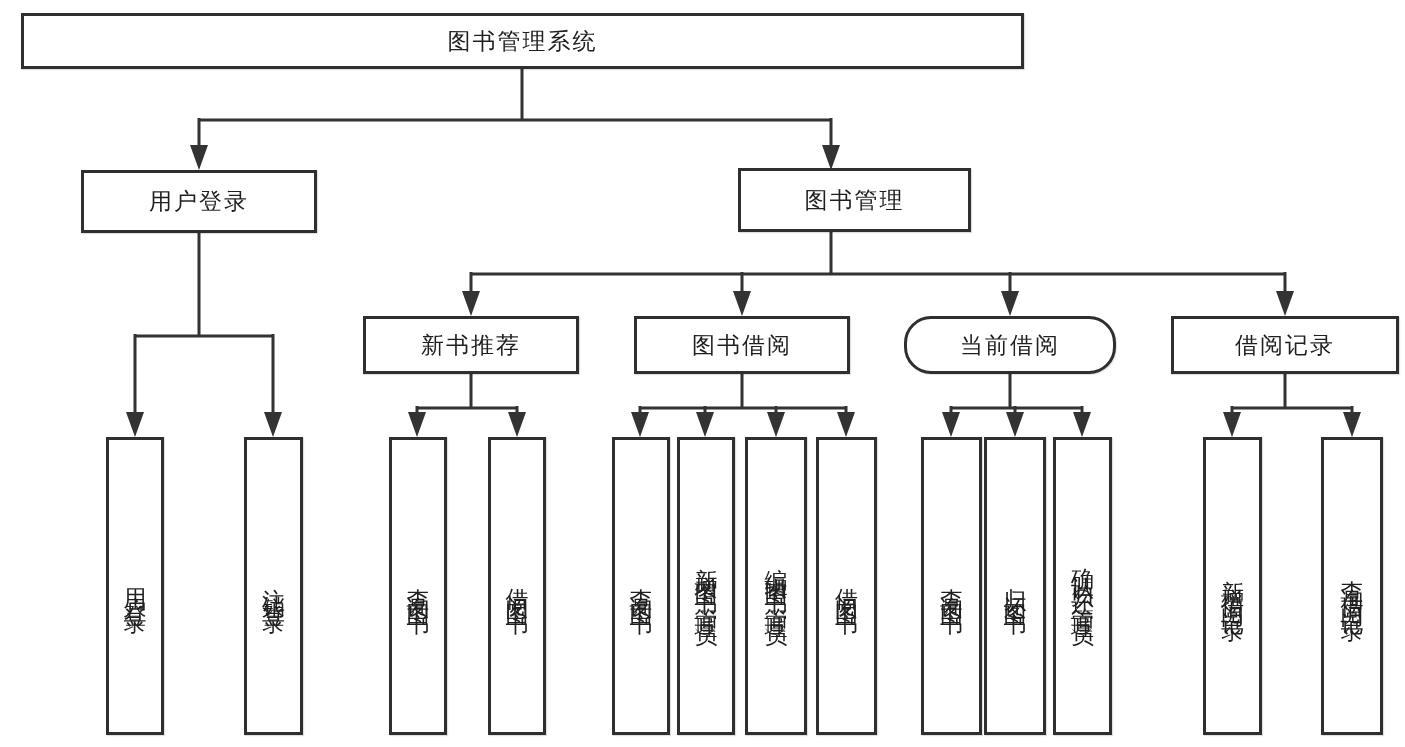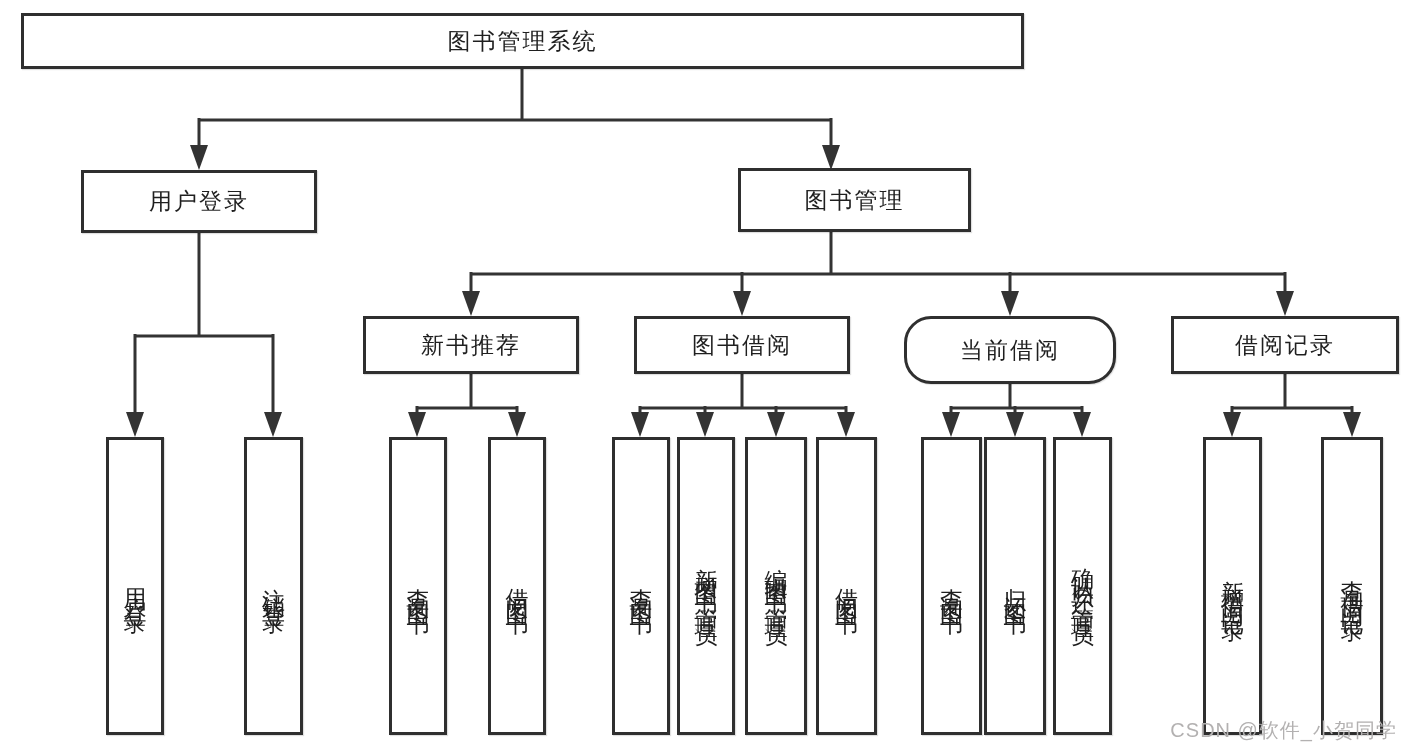--- a/index.html
+++ b/index.html
@@ -63,36 +63,35 @@
     </g>
   </svg>
 
   <div class="box hbox" style="left:21px; top:13px; width:1003px; height:56px;">图书管理系统</div>
 
   <div class="box hbox" style="left:81px; top:170px; width:236px; height:63px;">用户登录</div>
   <div class="box hbox" style="left:712px; top:168px; width:233px; height:64px;margin-left:26px;">图书管理</div>
 
   <div class="box hbox" style="left:634px; top:316px; width:216px; height:58px;">图书借阅</div>
   <div class="box hbox" style="left:363px; top:316px; width:216px; height:58px;">新书推荐</div>
-  <div class="box hbox" style="left:904px; top:316px; width:212px; height:68px;border-radius:27px;">当前借阅</div>
+  <div class="box hbox" style="left:904px; top:316px; width:212px; height:58px;border-radius:27px;">当前借阅</div>
   <div class="box hbox" style="left:1171px; top:316px; width:228px; height:58px;">借阅记录</div>
 
   <div class="box vbox" style="left:106px; width:58px;">用户登录</div>
   <div class="box vbox" style="left:244px; width:59px;">注销登录</div>
 
   <div class="box vbox" style="left:389px; width:58px;">查询图书</div>
   <div class="box vbox" style="left:488px; width:58px;">借阅图书</div>
 
   <div class="box vbox" style="left:612px; width:58px;">查询图书</div>
   <div class="box vbox" style="left:677px; width:58px;">新增图书（管理员）</div>
   <div class="box vbox" style="left:745px; width:62px;">编辑图书（管理员）</div>
   <div class="box vbox" style="left:816px; width:61px;">借阅图书</div>
 
   <div class="box vbox" style="left:921px; width:61px;">查询图书</div>
   <div class="box vbox" style="left:984px; width:62px;">归还图书</div>
   <div class="box vbox" style="left:1053px; width:59px;">确认归还（管理员）</div>
 
   <div class="box vbox" style="left:1203px; width:59px;">新增借阅记录</div>
   <div class="box vbox" style="left:1321px; width:62px;">查询借阅记录</div>
 
-  <div class="watermark">CSDN @软件_小贺同学</div>
 
 </div>
 
 </body></html>

